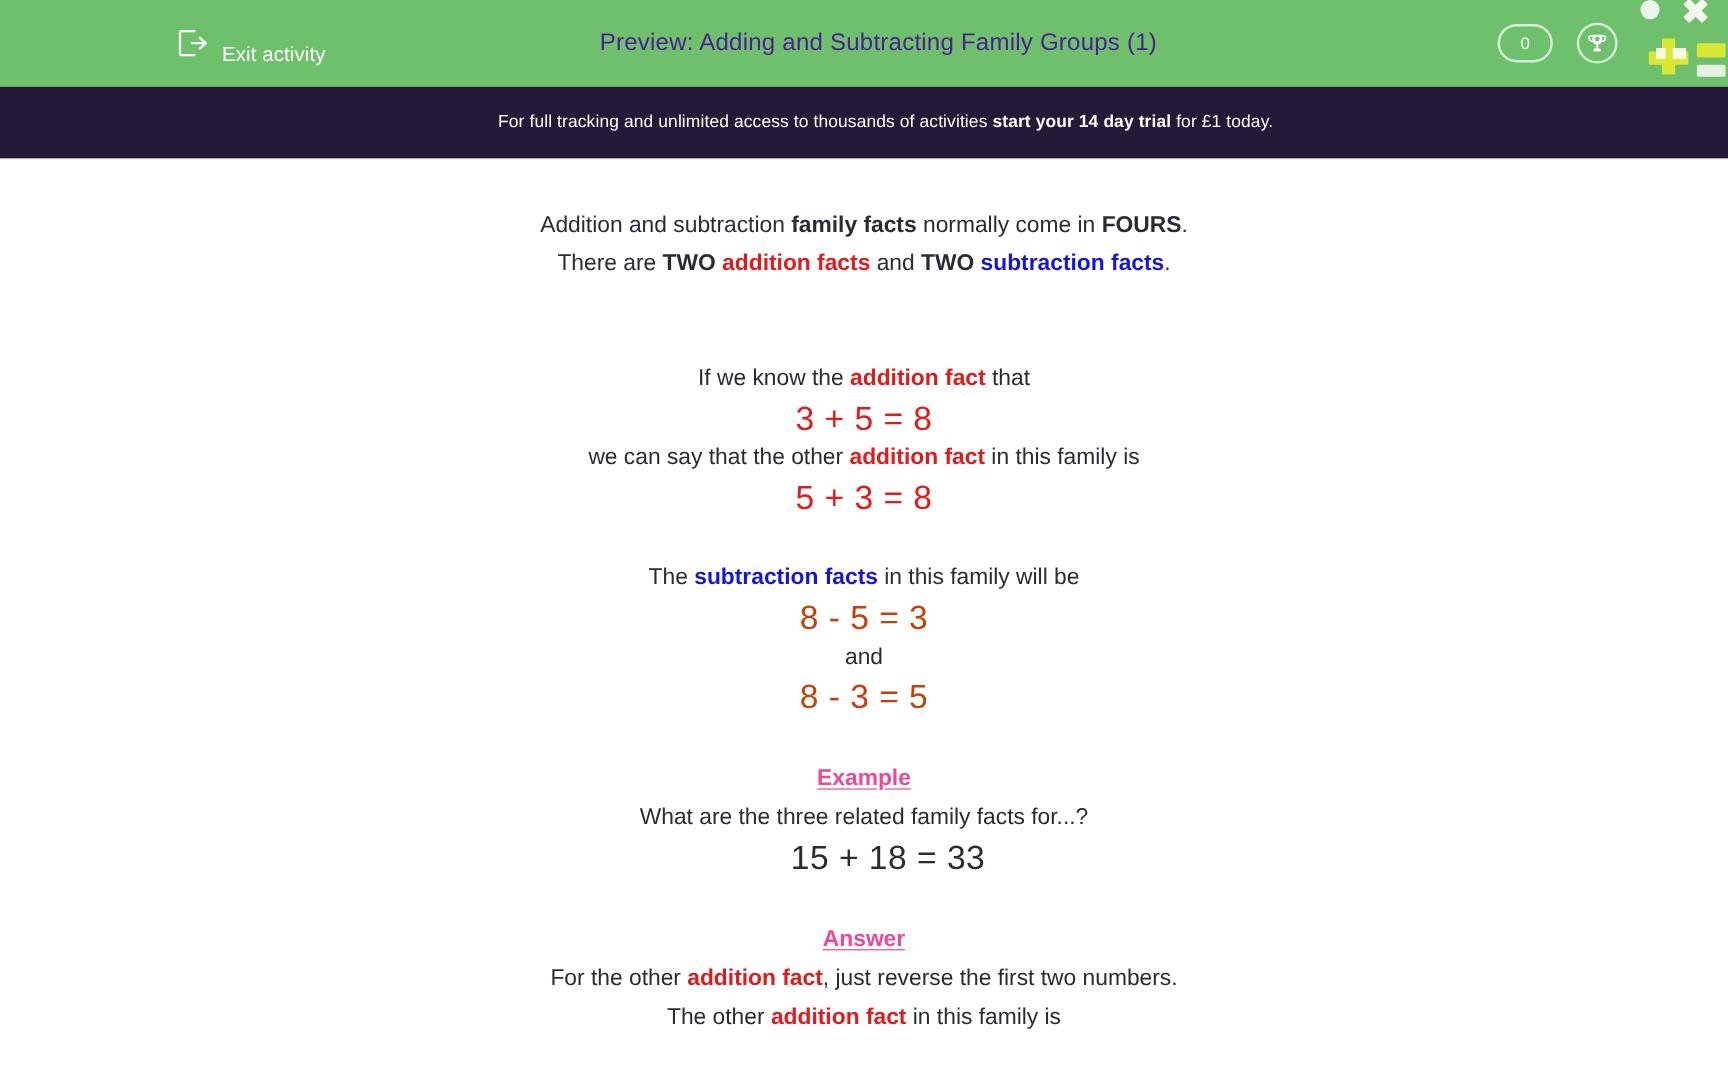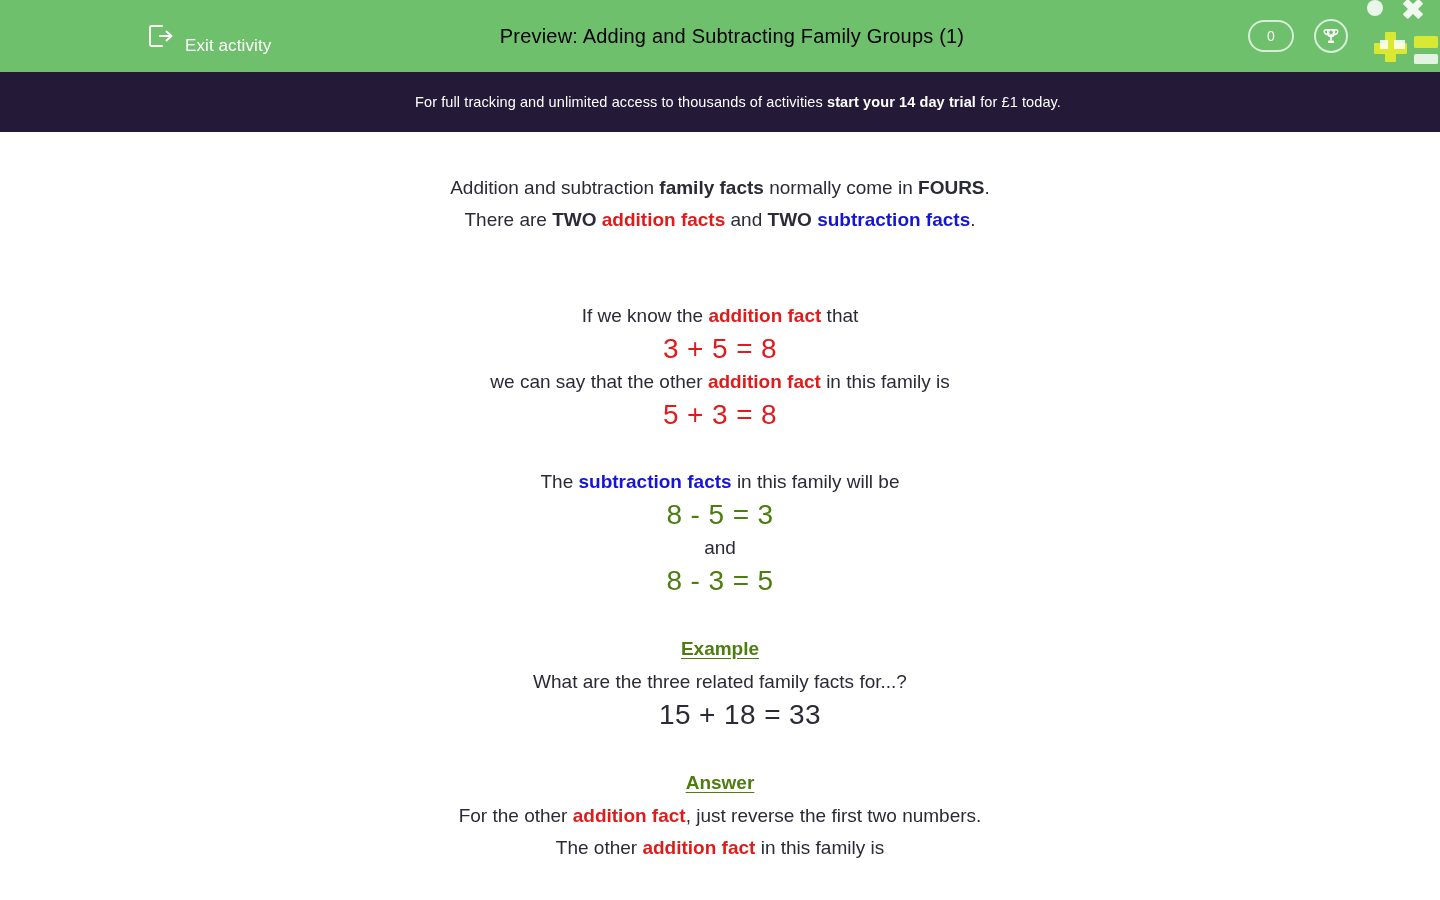--- a/index.html
+++ b/index.html
@@ -42,21 +42,21 @@
     font-size: 17px;
     letter-spacing: .1px;
     white-space: nowrap;
     margin-top: 20px;
   }
 
   .topbar-title {
     position: absolute;
     left: 0; right: 0;
     text-align: center;
-    color: #000000;
+    color: #4c1d95;
     font-size: 20px;
     letter-spacing: .2px;
     white-space: nowrap;
     pointer-events: none;
     margin-left: 24px;
   }
 
   .topbar-right {
     position: absolute;
     right: 92px;
@@ -136,29 +136,29 @@
   .blue { color: #1515d8; }
   .red.b { color: #e01b1b; font-weight: 700; }
   .blue.b { color: #1515d8; font-weight: 700; }
 
   .eq {
     font-size: 28px;
     line-height: 34px;
     letter-spacing: .4px;
   }
   .eq.red { color: #e01b1b; }
-  .eq.blue { color: #4d7c0f; }
+  .eq.blue { color: #c2410c; }
   .eq.plain { color: #2b2b38; padding-left: 40px; }
 
   .heading {
     font-weight: 700;
     font-size: 19px;
     text-decoration: underline;
     text-underline-offset: 3px;
-    color: #4d7c0f;
+    color: #ec4899;
     line-height: 34px;
   }
 </style>
 </head>
 <body>
 
 <div class="topbar">
 
   <div class="exit-activity">
     <span class="exit-icon">

